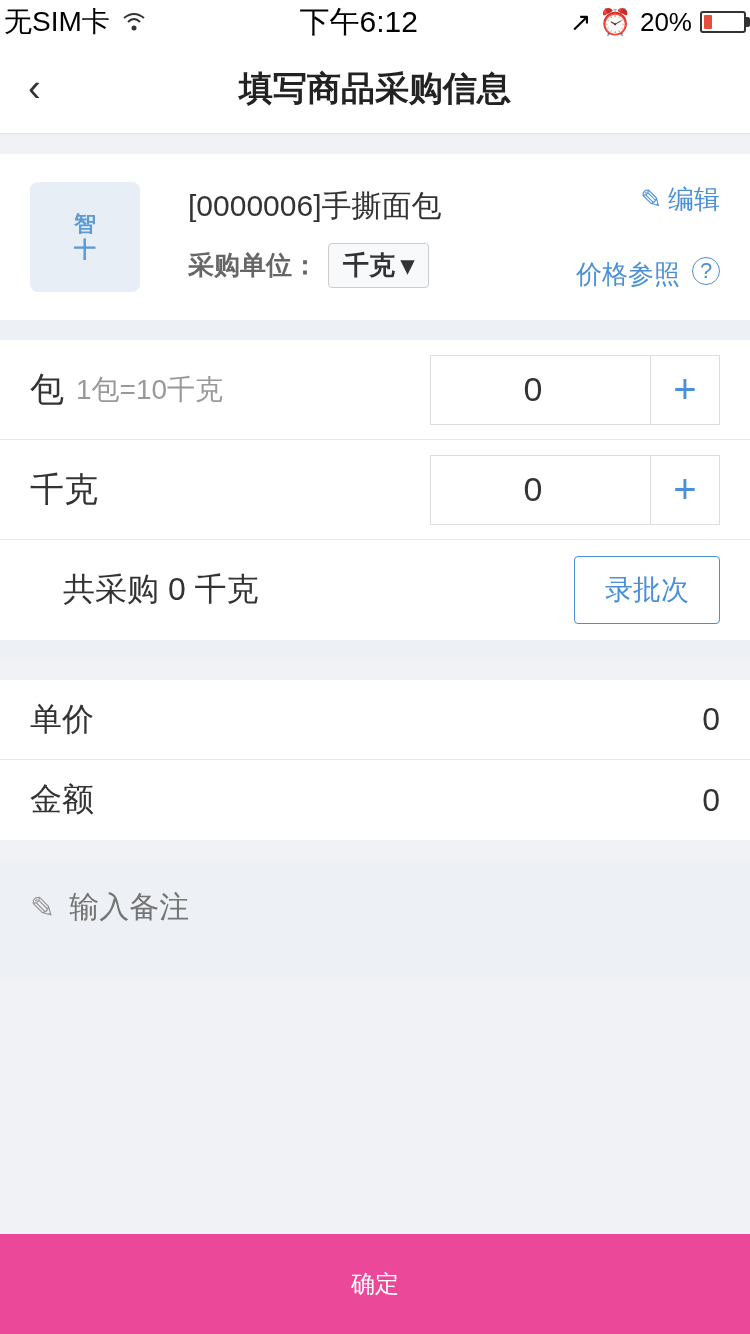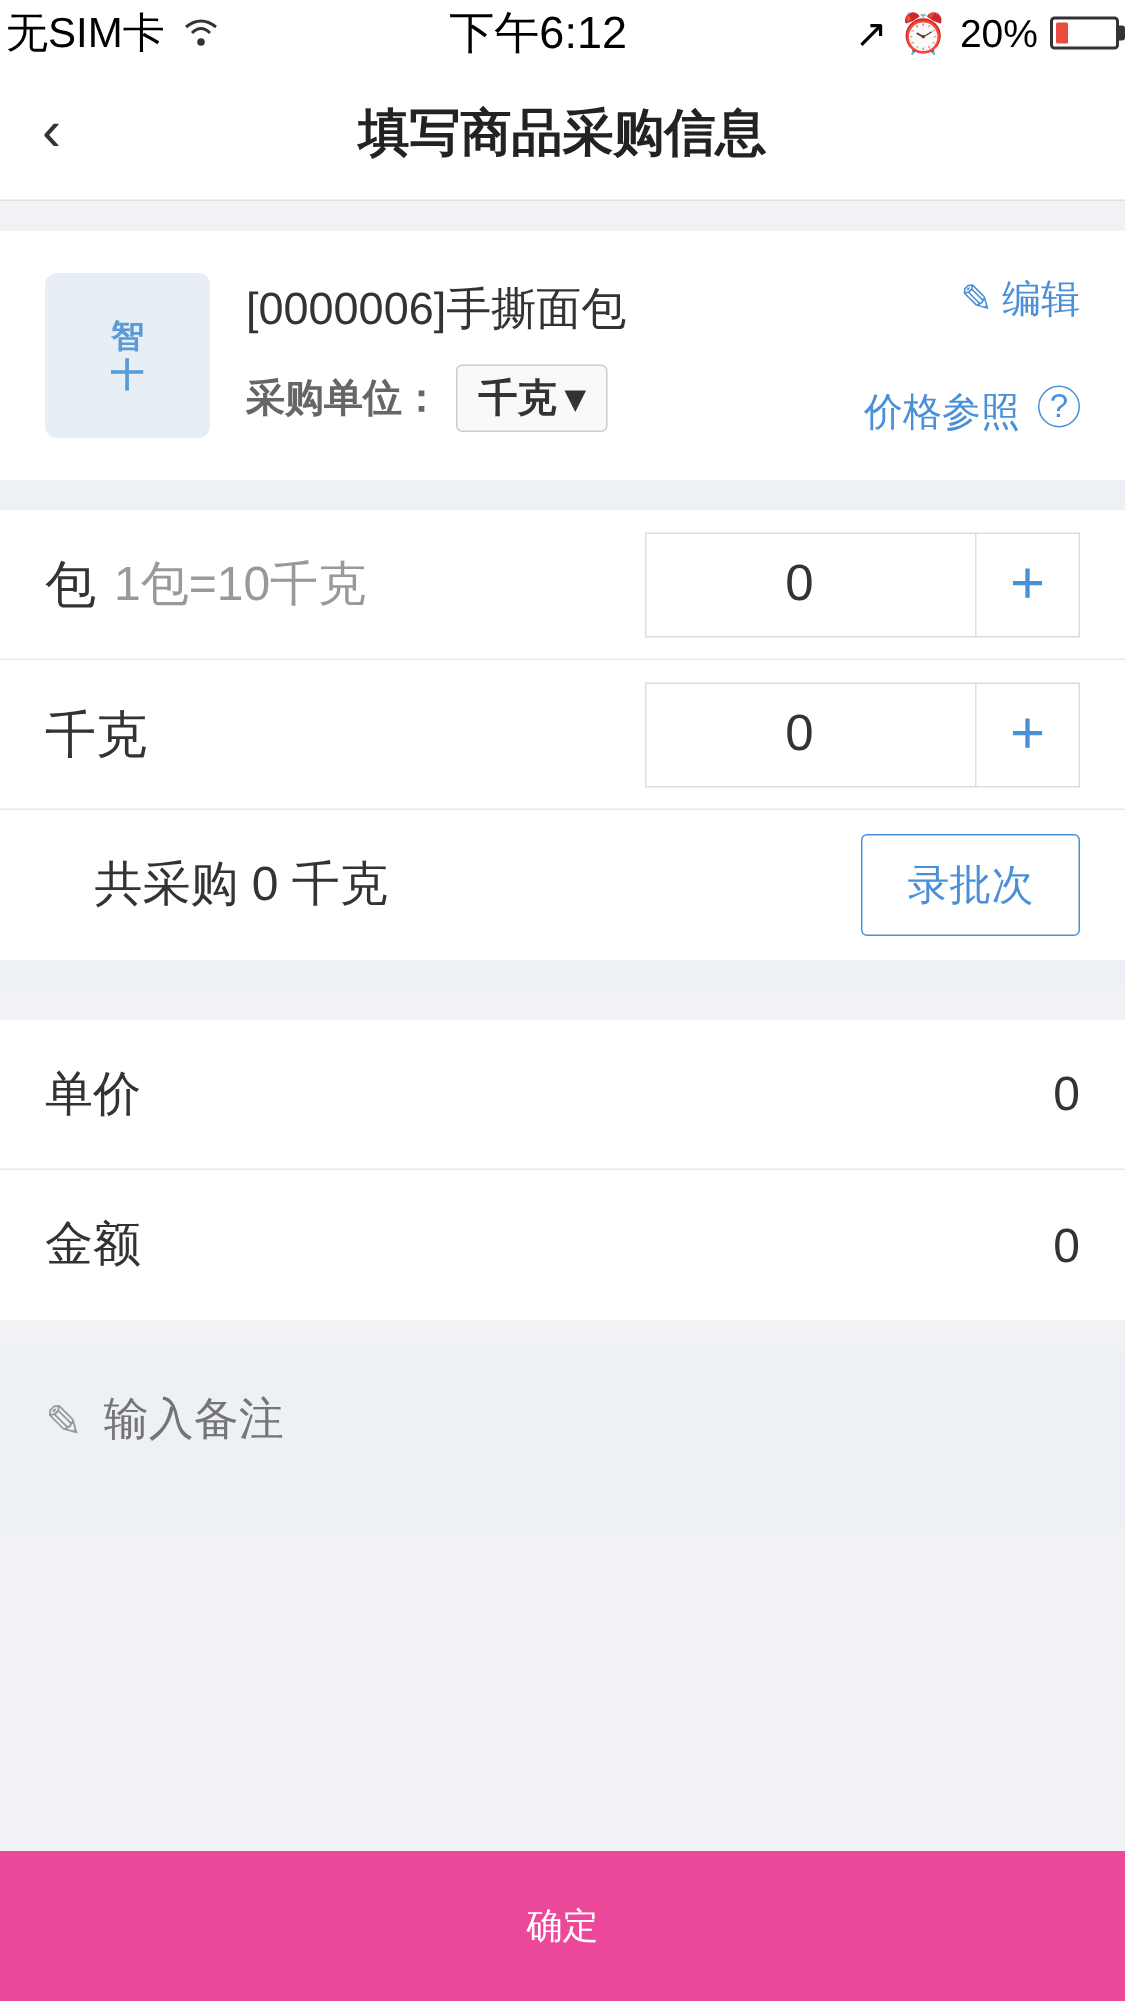--- a/index.html
+++ b/index.html
@@ -67,21 +67,21 @@
       width: 110px; height: 110px;
       background: #e8eef5;
       border-radius: 8px;
       display: flex; align-items: center; justify-content: center;
       flex-shrink: 0;
     }
     .product-logo {
       font-size: 22px; color: #5b9bd5; font-weight: bold; text-align: center;
       line-height: 1.2;
     }
-    .product-info { flex: 1; }
+    .product-info { flex: 1; margin-left: 24px; }
     .product-name { font-size: 30px; color: #333; font-weight: 500; margin-bottom: 16px; }
     .product-unit { font-size: 26px; color: #666; display: flex; align-items: center; gap: 10px; font-weight: bold; }
     .unit-select {
       border: 1px solid #ccc; border-radius: 4px; padding: 4px 14px;
       font-size: 26px; color: #333; display: flex; align-items: center; gap: 6px;
       background: #f8f9fa;
     }
     .edit-btn {
       position: absolute; top: 28px; right: 30px;
       color: #4a90d9; font-size: 26px; display: flex; align-items: center; gap: 6px;
@@ -98,21 +98,21 @@
 
     
     .input-section { background: #fff; }
     .input-row {
       display: flex; align-items: center; justify-content: space-between;
       padding: 0 30px;
       height: 100px;
       border-bottom: 1px solid #e8e8e8;
     }
     .input-label { font-size: 34px; color: #333; display: flex; align-items: center; gap: 12px; }
-    .input-unit-hint { font-size: 32px; color: #999; }
+    .input-unit-hint { font-size: 28px; color: #999; }
     .input-control { display: flex; align-items: center; gap: 0; }
     .num-input {
       width: 220px; height: 70px;
       border: 1px solid #ddd; border-right: none;
       text-align: center; font-size: 34px; color: #333;
       background: #fff; outline: none;
     }
     .plus-btn {
       width: 70px; height: 70px;
       background: #fff; border: 1px solid #ddd;
@@ -133,21 +133,21 @@
     .batch-btn {
       border: 1px solid #4a90d9; color: #4a90d9;
       background: #fff; padding: 14px 30px;
       font-size: 28px; border-radius: 4px; cursor: pointer;
     }
 
     
     .price-section { background: #fff; margin-top: 20px; }
     .price-row {
       display: flex; align-items: center; justify-content: space-between;
-      padding: 0 30px; height: 100px;
+      padding: 0 30px; height: 80px;
       border-bottom: 1px solid #e8e8e8;
     }
     .price-row:last-child { border-bottom: none; }
     .price-label { font-size: 32px; color: #333; }
     .price-value { font-size: 32px; color: #333; }
 
     
     .note-section {
       background: #edf0f5; margin-top: 20px;
       padding: 30px;

